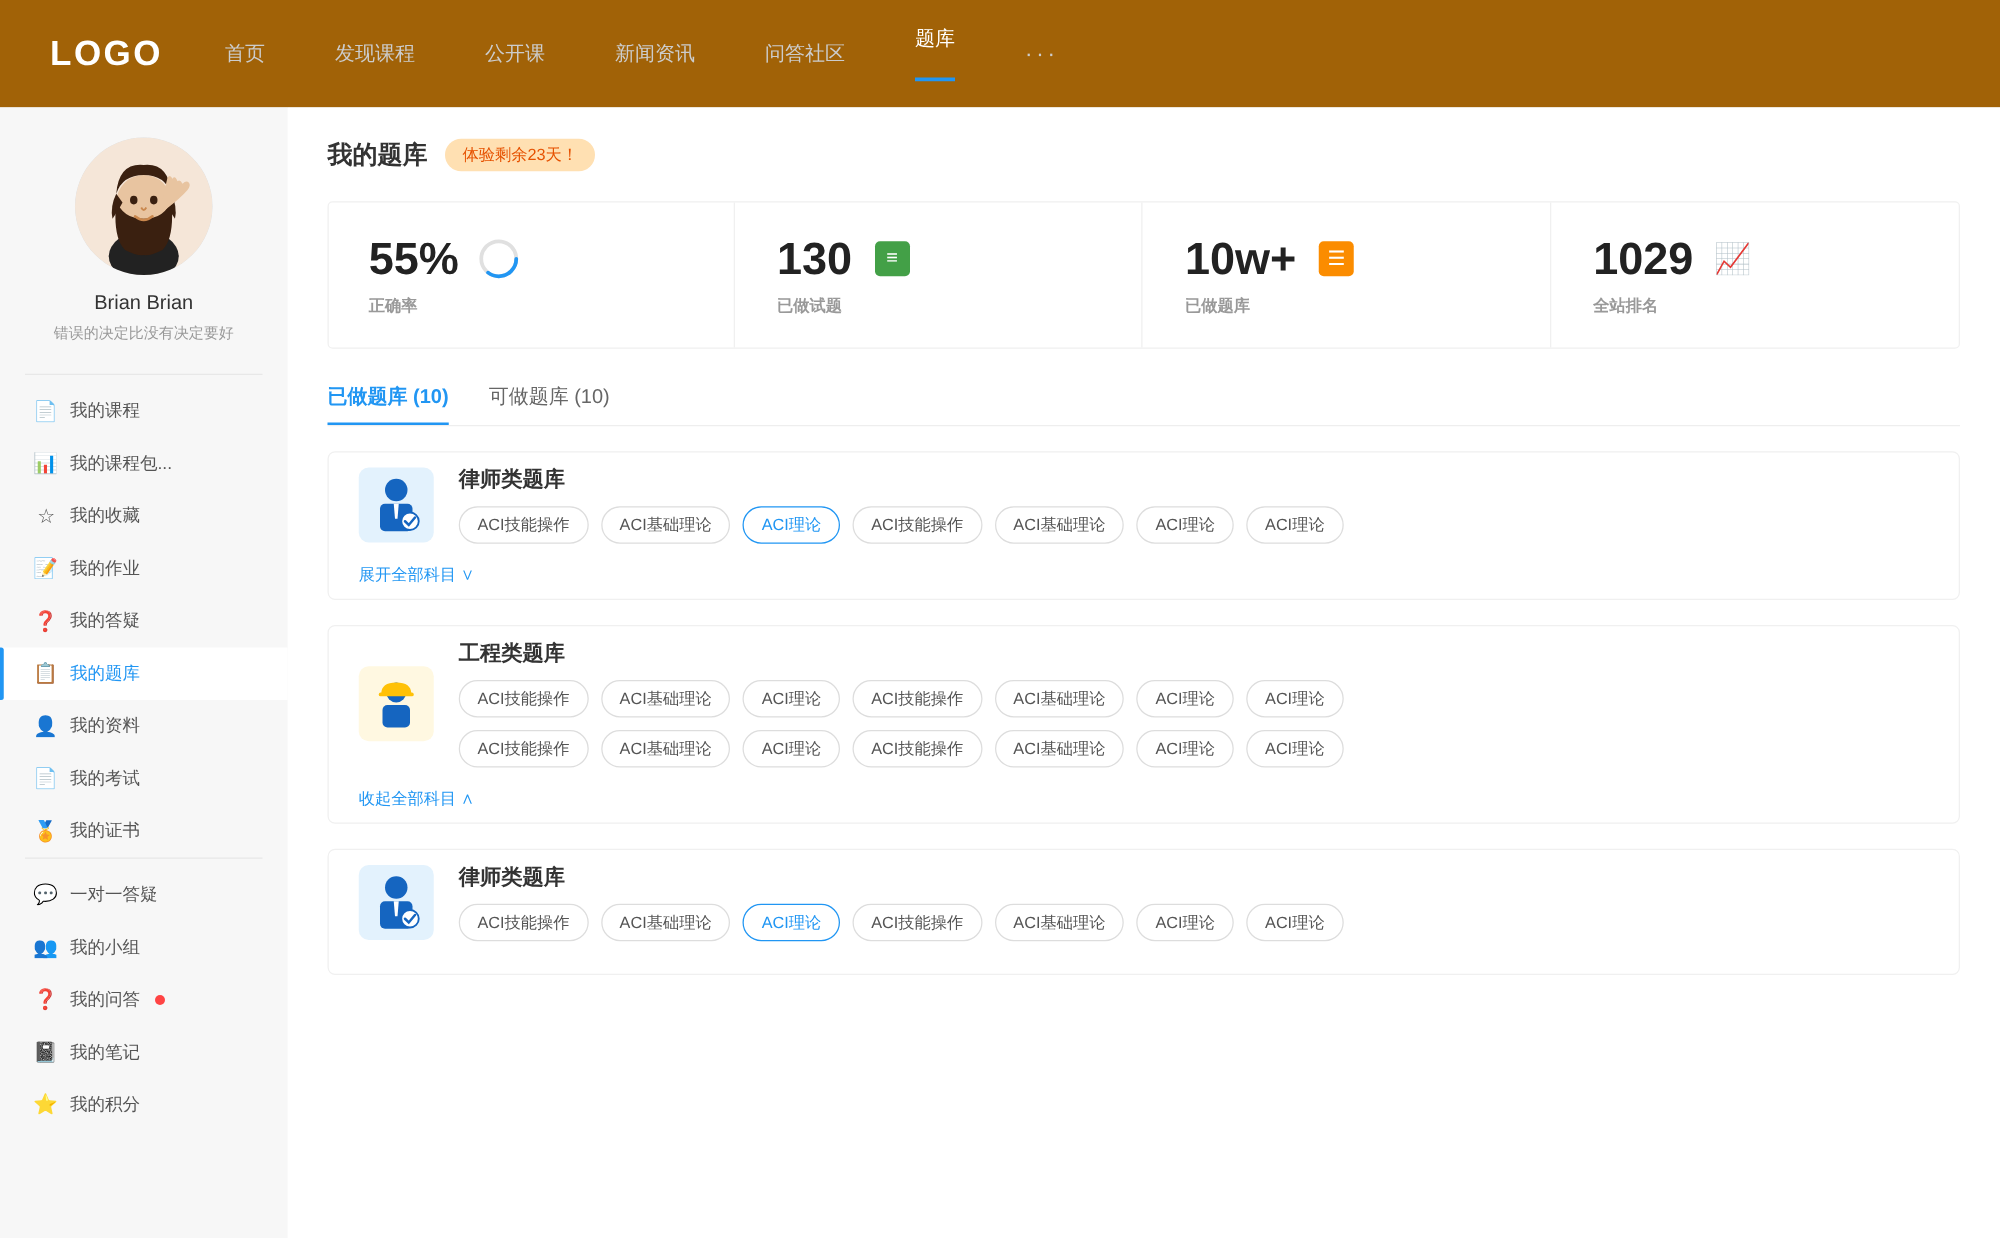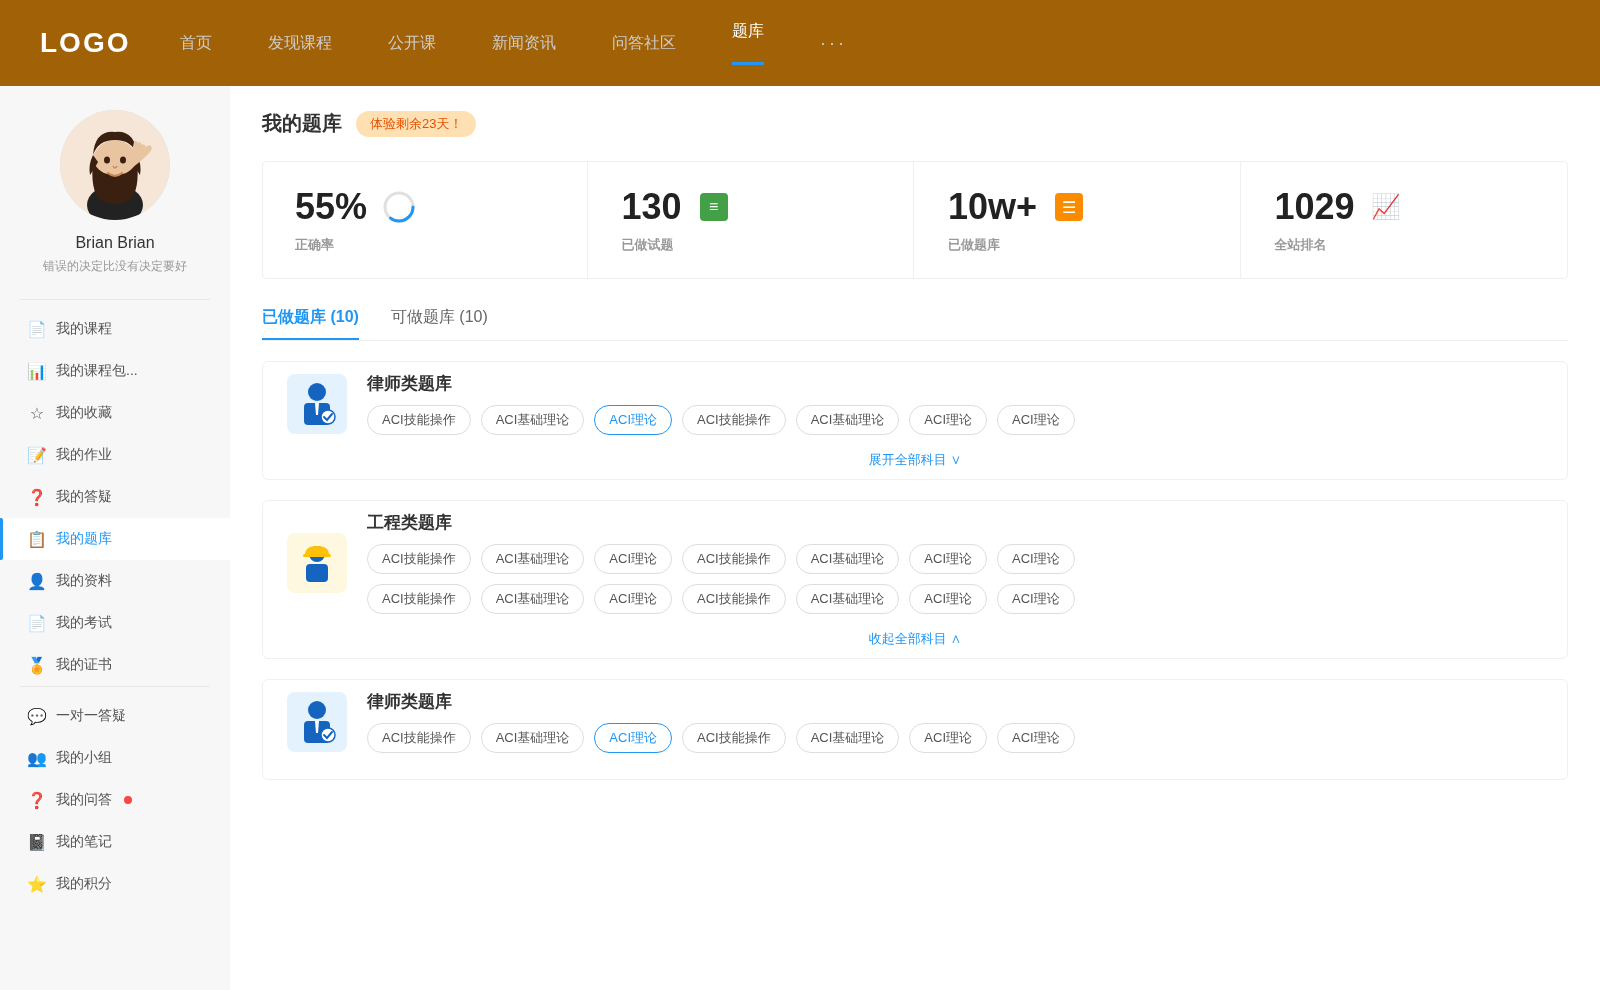--- a/index.html
+++ b/index.html
@@ -59,21 +59,21 @@
     .tab { font-size: 16px; padding-bottom: 10px; cursor: pointer; color: #666; }
     .tab.active { color: #2196F3; border-bottom: 2px solid #2196F3; font-weight: 600; }
 
     
     .bank-card { border: 1px solid #f0f0f0; border-radius: 6px; padding: 10px 24px; margin-bottom: 20px; }
     .bank-header { display: flex; align-items: center; gap: 20px; margin-bottom: 16px; }
     .bank-avatar { width: 60px; height: 60px; border-radius: 8px; background: #e3f2fd; display: flex; align-items: center; justify-content: center; flex-shrink: 0; }
     .tags-row { display: flex; align-items: center; gap: 10px; flex-wrap: wrap; margin-bottom: 0; }
     .tag { padding: 5px 14px; border: 1px solid #ddd; border-radius: 20px; font-size: 13px; color: #555; cursor: pointer; background: #fff; text-align: center; }
     .tag.active-tag { border-color: #2196F3; color: #2196F3; background: #fff; }
-    .bank-footer { display: flex; justify-content: center; margin-top: 10px; }
+    .bank-footer { display: flex; justify-content: flex-start; margin-top: 10px; }
     .expand-btn { color: #2196F3; font-size: 13px; cursor: pointer; }
     .collapse-btn { color: #2196F3; font-size: 13px; cursor: pointer; }
     .tags-row2 { display: flex; align-items: center; gap: 10px; flex-wrap: wrap; margin-top: 10px; }
 
     
     .icon-green-sheet { background: #43A047; width: 28px; height: 28px; border-radius: 4px; display: flex; align-items: center; justify-content: center; color: #fff; font-size: 16px; }
     .icon-orange-sheet { background: #FB8C00; width: 28px; height: 28px; border-radius: 4px; display: flex; align-items: center; justify-content: center; color: #fff; font-size: 16px; }
     .icon-red-bar { color: #F44336; font-size: 24px; }
   </style>
 </head>

